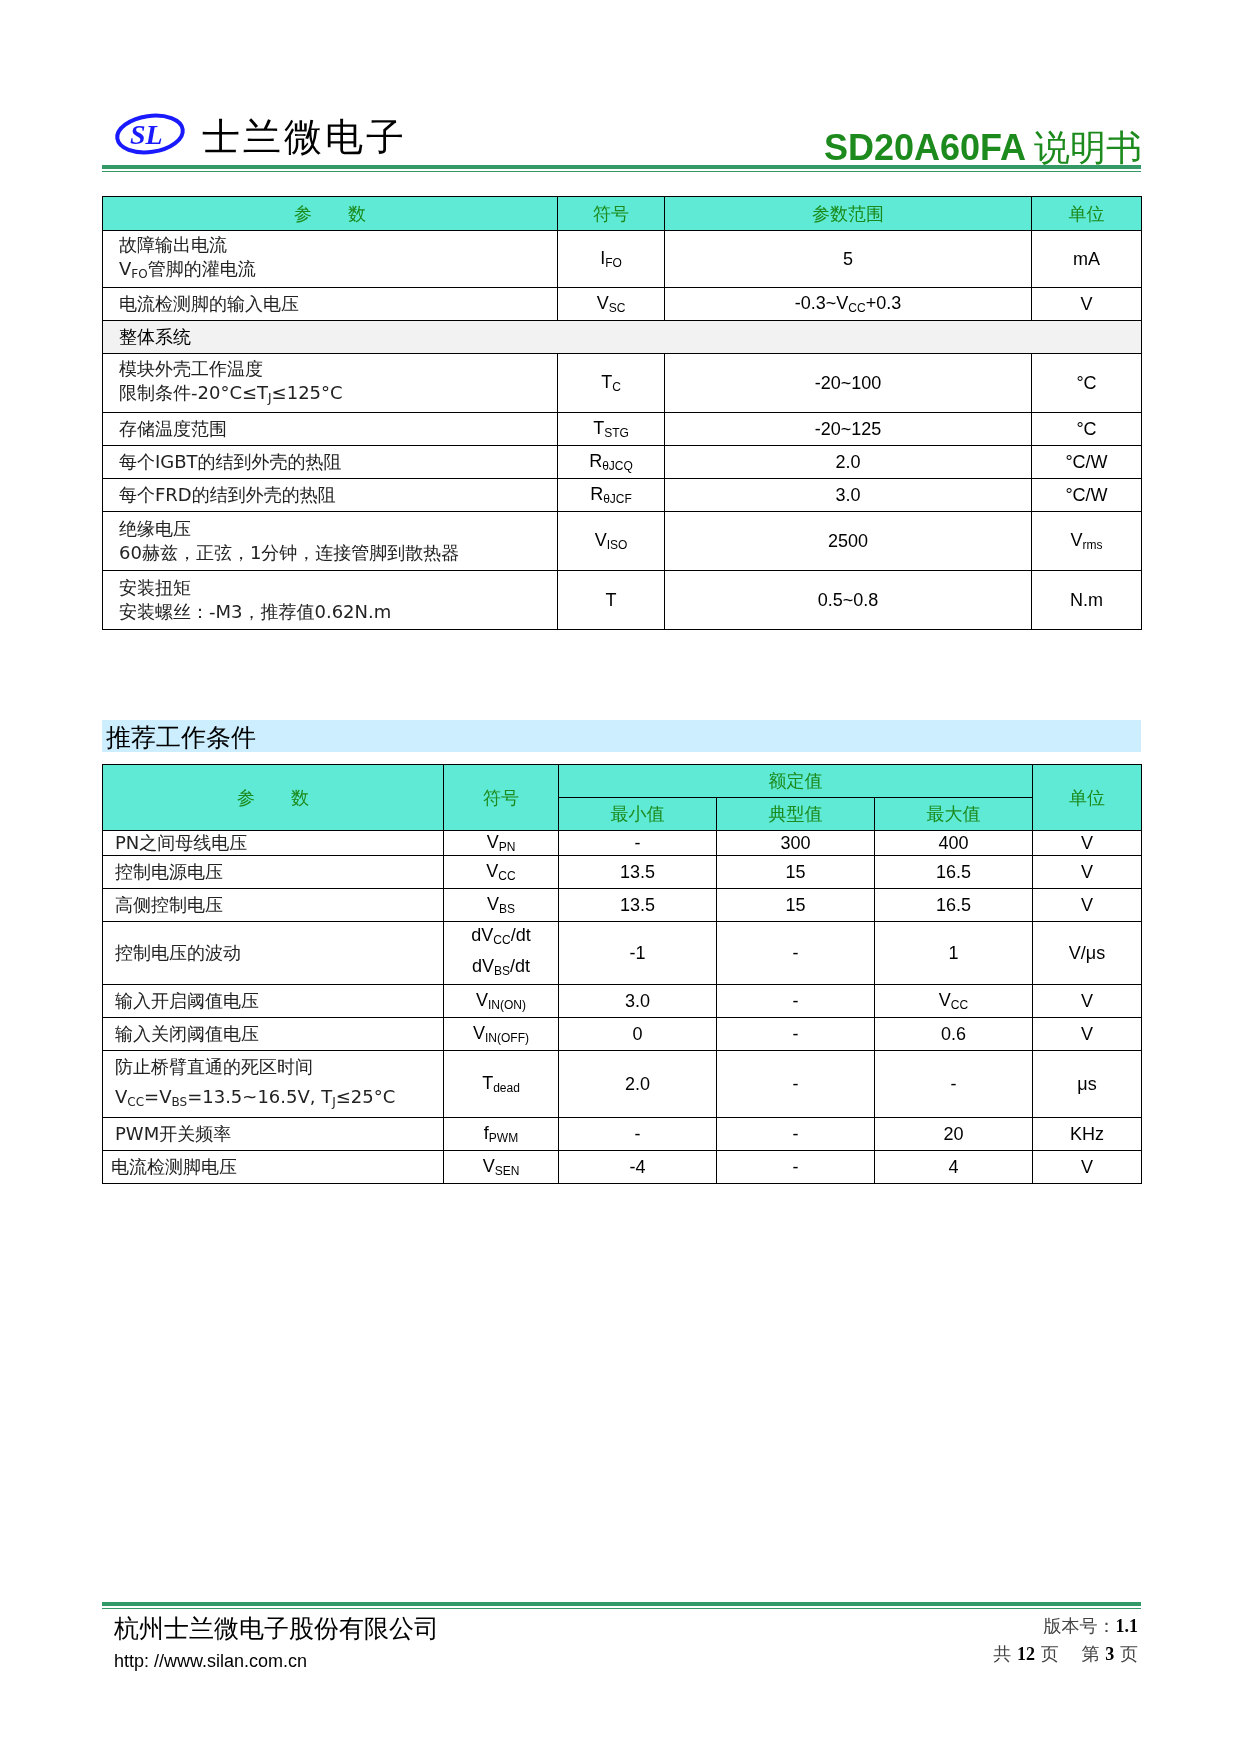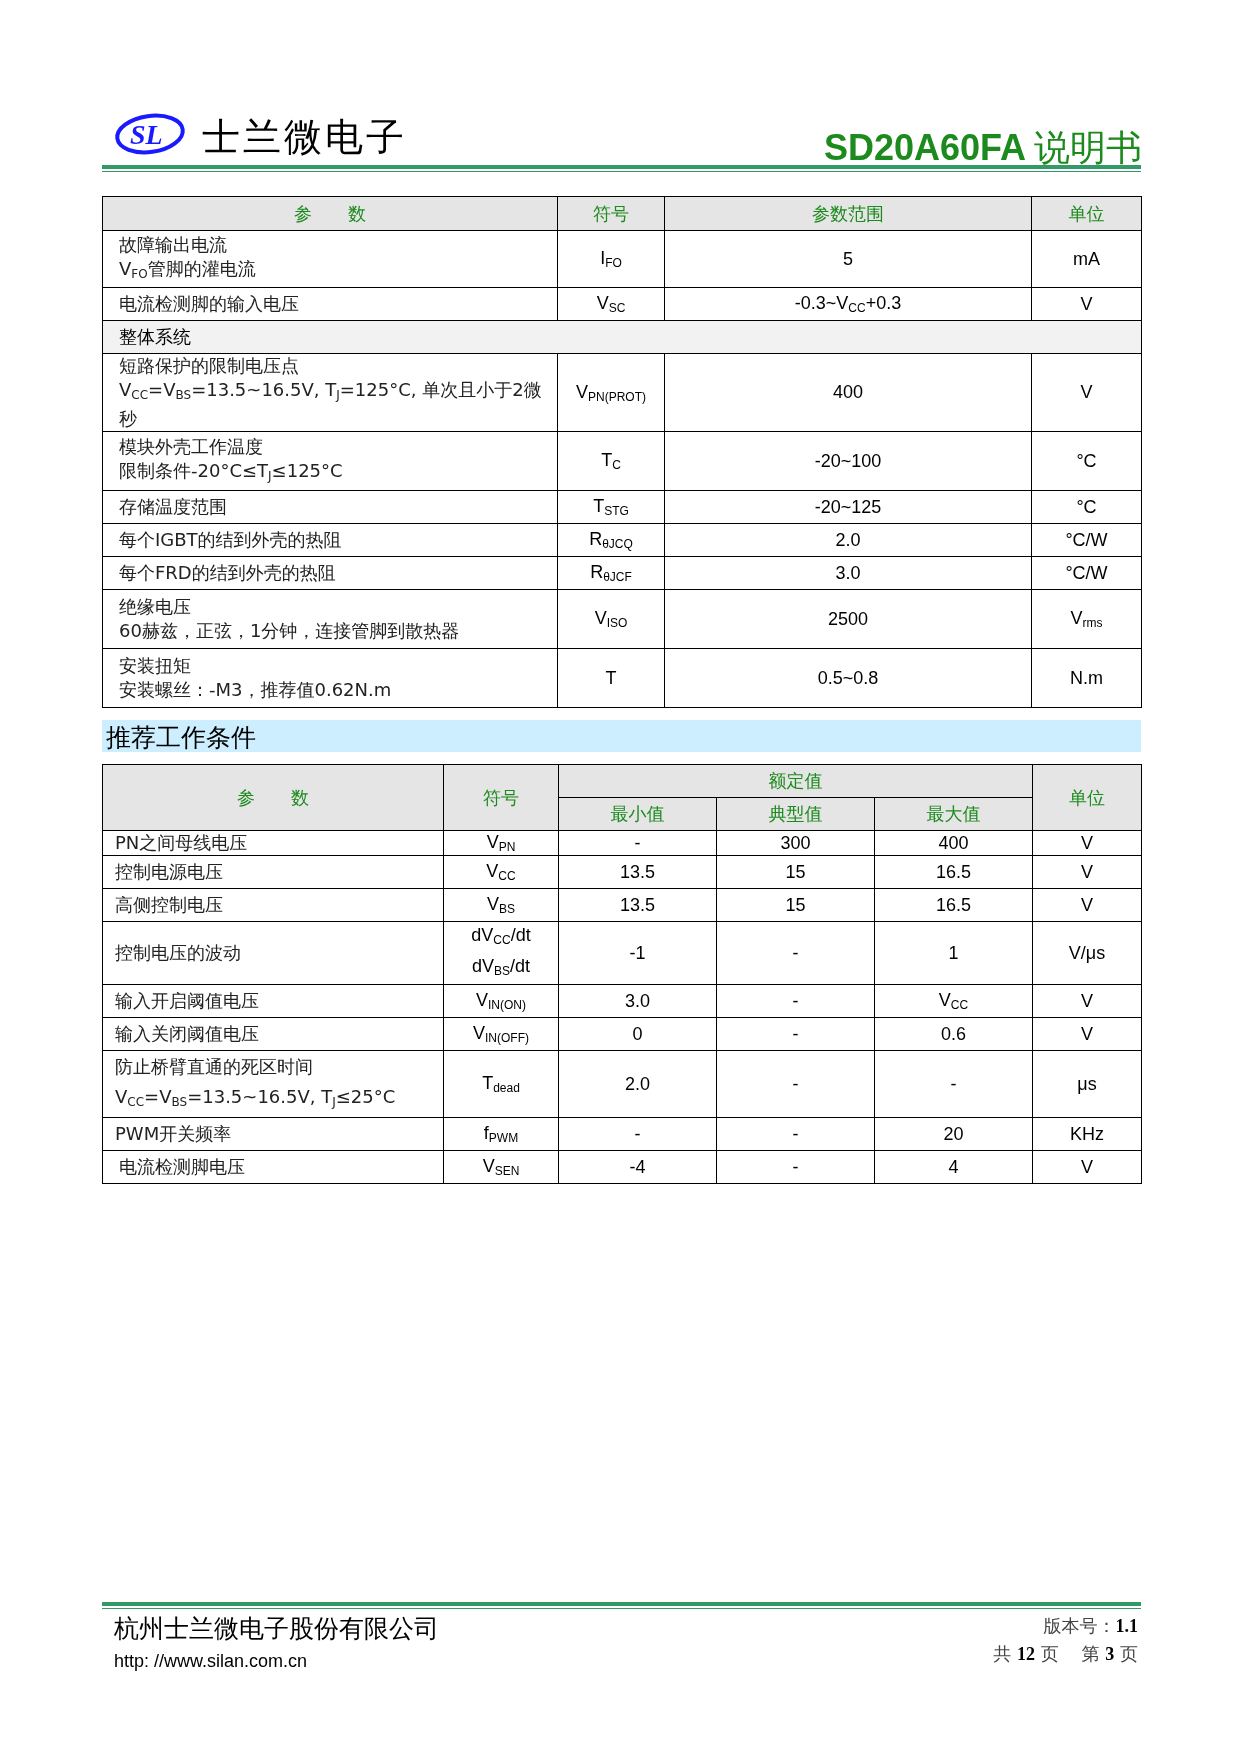--- a/index.html
+++ b/index.html
@@ -8,21 +8,21 @@
   .header { position:absolute; left:102px; top:106px; width:1040px; height:70px; }
   .logo { position:absolute; left:12px; top:6px; width:72px; height:44px; }
   .company-name { position:absolute; left:100px; top:6px; font-size:38px; letter-spacing:3px; font-family:"DejaVu Sans",sans-serif; color:#000; }
   .doc-title { position:absolute; right:0; top:18px; font-size:36px; color:#1c8a1c; font-weight:bold; white-space:nowrap;text-align:right; }
   .doc-title .cn { font-weight:normal; font-family:"DejaVu Sans",sans-serif; margin-left:8px; }
   .rule-thick { position:absolute; left:102px; width:1039px; height:4px; background:#339966; }
   .rule-thin  { position:absolute; left:102px; width:1039px; height:1px; background:#339966; }
 
   table { border-collapse:collapse; position:absolute; left:102px; width:1039px; table-layout:fixed; }
   td, th { border:1.5px solid #000; padding:0; font-size:18px; vertical-align:middle; }
-  th { background:#e5e5e5; color:#1c8a1c; font-weight:normal; font-family:"DejaVu Sans",sans-serif; }
+  th { background:#5eead4; color:#1c8a1c; font-weight:normal; font-family:"DejaVu Sans",sans-serif; }
   td.param { text-align:left; padding-left:16px; font-family:"DejaVu Sans",sans-serif; line-height:24px; color:#222; }
   td.c { text-align:center; }
   td.section { background:#f2f2f2; text-align:left; padding-left:16px; font-family:"DejaVu Sans",sans-serif; }
   sub { font-size:12px; vertical-align:-3px; }
 
   .section-banner { position:absolute; left:102px; top:720px; width:1039px; height:32px; background:#cceeff; }
   .section-banner span { position:absolute; left:4px; top:1px; font-size:25px; font-family:"DejaVu Sans",sans-serif; color:#000; }
 
   .footer-left { position:absolute; left:114px; top:1612px; }
   .footer-company { font-size:25px; font-family:"DejaVu Sans",sans-serif; color:#000; }
@@ -69,29 +69,20 @@
     <td class="c">mA</td>
   </tr>
   <tr style="height:33px">
     <td class="param">电流检测脚的输入电压</td>
     <td class="c"><span>V</span><sub>SC</sub></td>
     <td class="c"><span>-0.3~V</span><sub>CC</sub><span>+0.3</span></td>
     <td class="c">V</td>
   </tr>
   <tr style="height:33px">
     <td class="section" colspan="4">整体系统</td>
-  </tr>
-  <tr style="height:59px">
-    <td class="param">
-          <div>短路保护的限制电压点</div>
-          <div><span>V</span><sub>CC</sub><span>=V</span><sub>BS</sub><span>=13.5~16.5V, T</span><sub>J</sub><span>=125°C, 单次且小于2微秒</span></div>
-        </td>
-    <td class="c"><span>V</span><sub>PN(PROT)</sub></td>
-    <td class="c">400</td>
-    <td class="c">V</td>
   </tr>
   <tr style="height:59px">
     <td class="param">
           <div>模块外壳工作温度</div>
           <div><span>限制条件-20°C≤T</span><sub>J</sub><span>≤125°C</span></div>
         </td>
     <td class="c"><span>T</span><sub>C</sub></td>
     <td class="c">-20~100</td>
     <td class="c">°C</td>
   </tr>
@@ -223,21 +214,21 @@
   </tr>
   <tr style="height:33px">
     <td class="param" style="padding-left:12px">PWM开关频率</td>
     <td class="c"><span>f</span><sub>PWM</sub></td>
     <td class="c">-</td>
     <td class="c">-</td>
     <td class="c">20</td>
     <td class="c">KHz</td>
   </tr>
   <tr style="height:33px">
-    <td class="param" style="padding-left:16px">电流检测脚电压</td>
+    <td class="param" style="padding-left:8px">电流检测脚电压</td>
     <td class="c"><span>V</span><sub>SEN</sub></td>
     <td class="c">-4</td>
     <td class="c">-</td>
     <td class="c">4</td>
     <td class="c">V</td>
   </tr>
 </tbody>
   </table>
 
 <div class="rule-thick" style="top:1602px;"></div>

